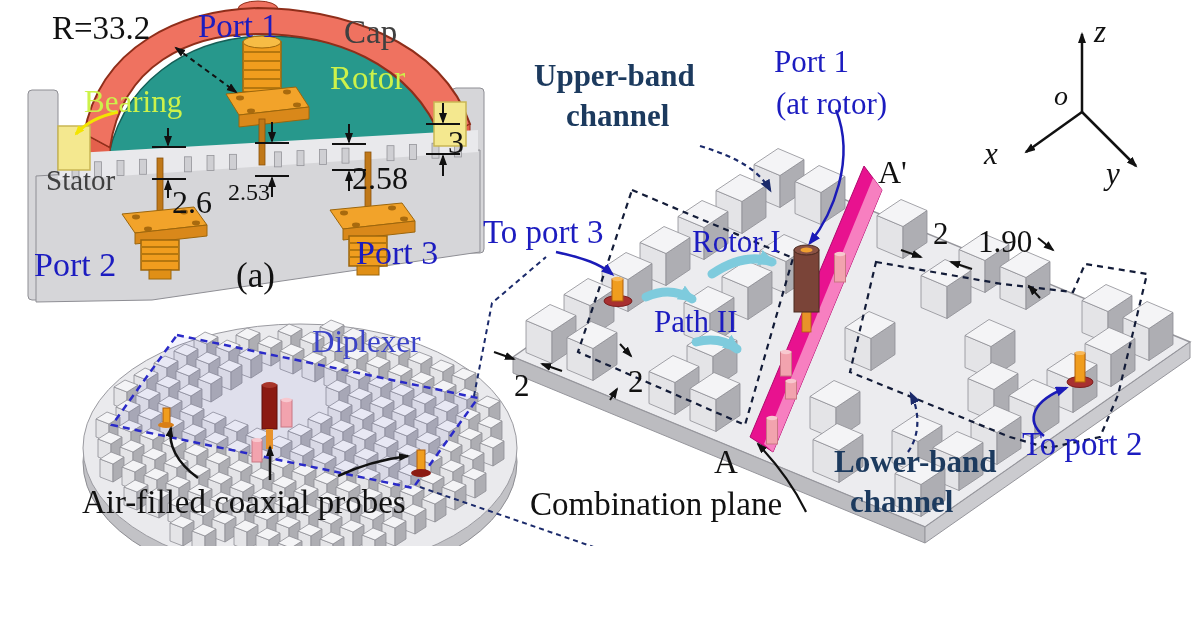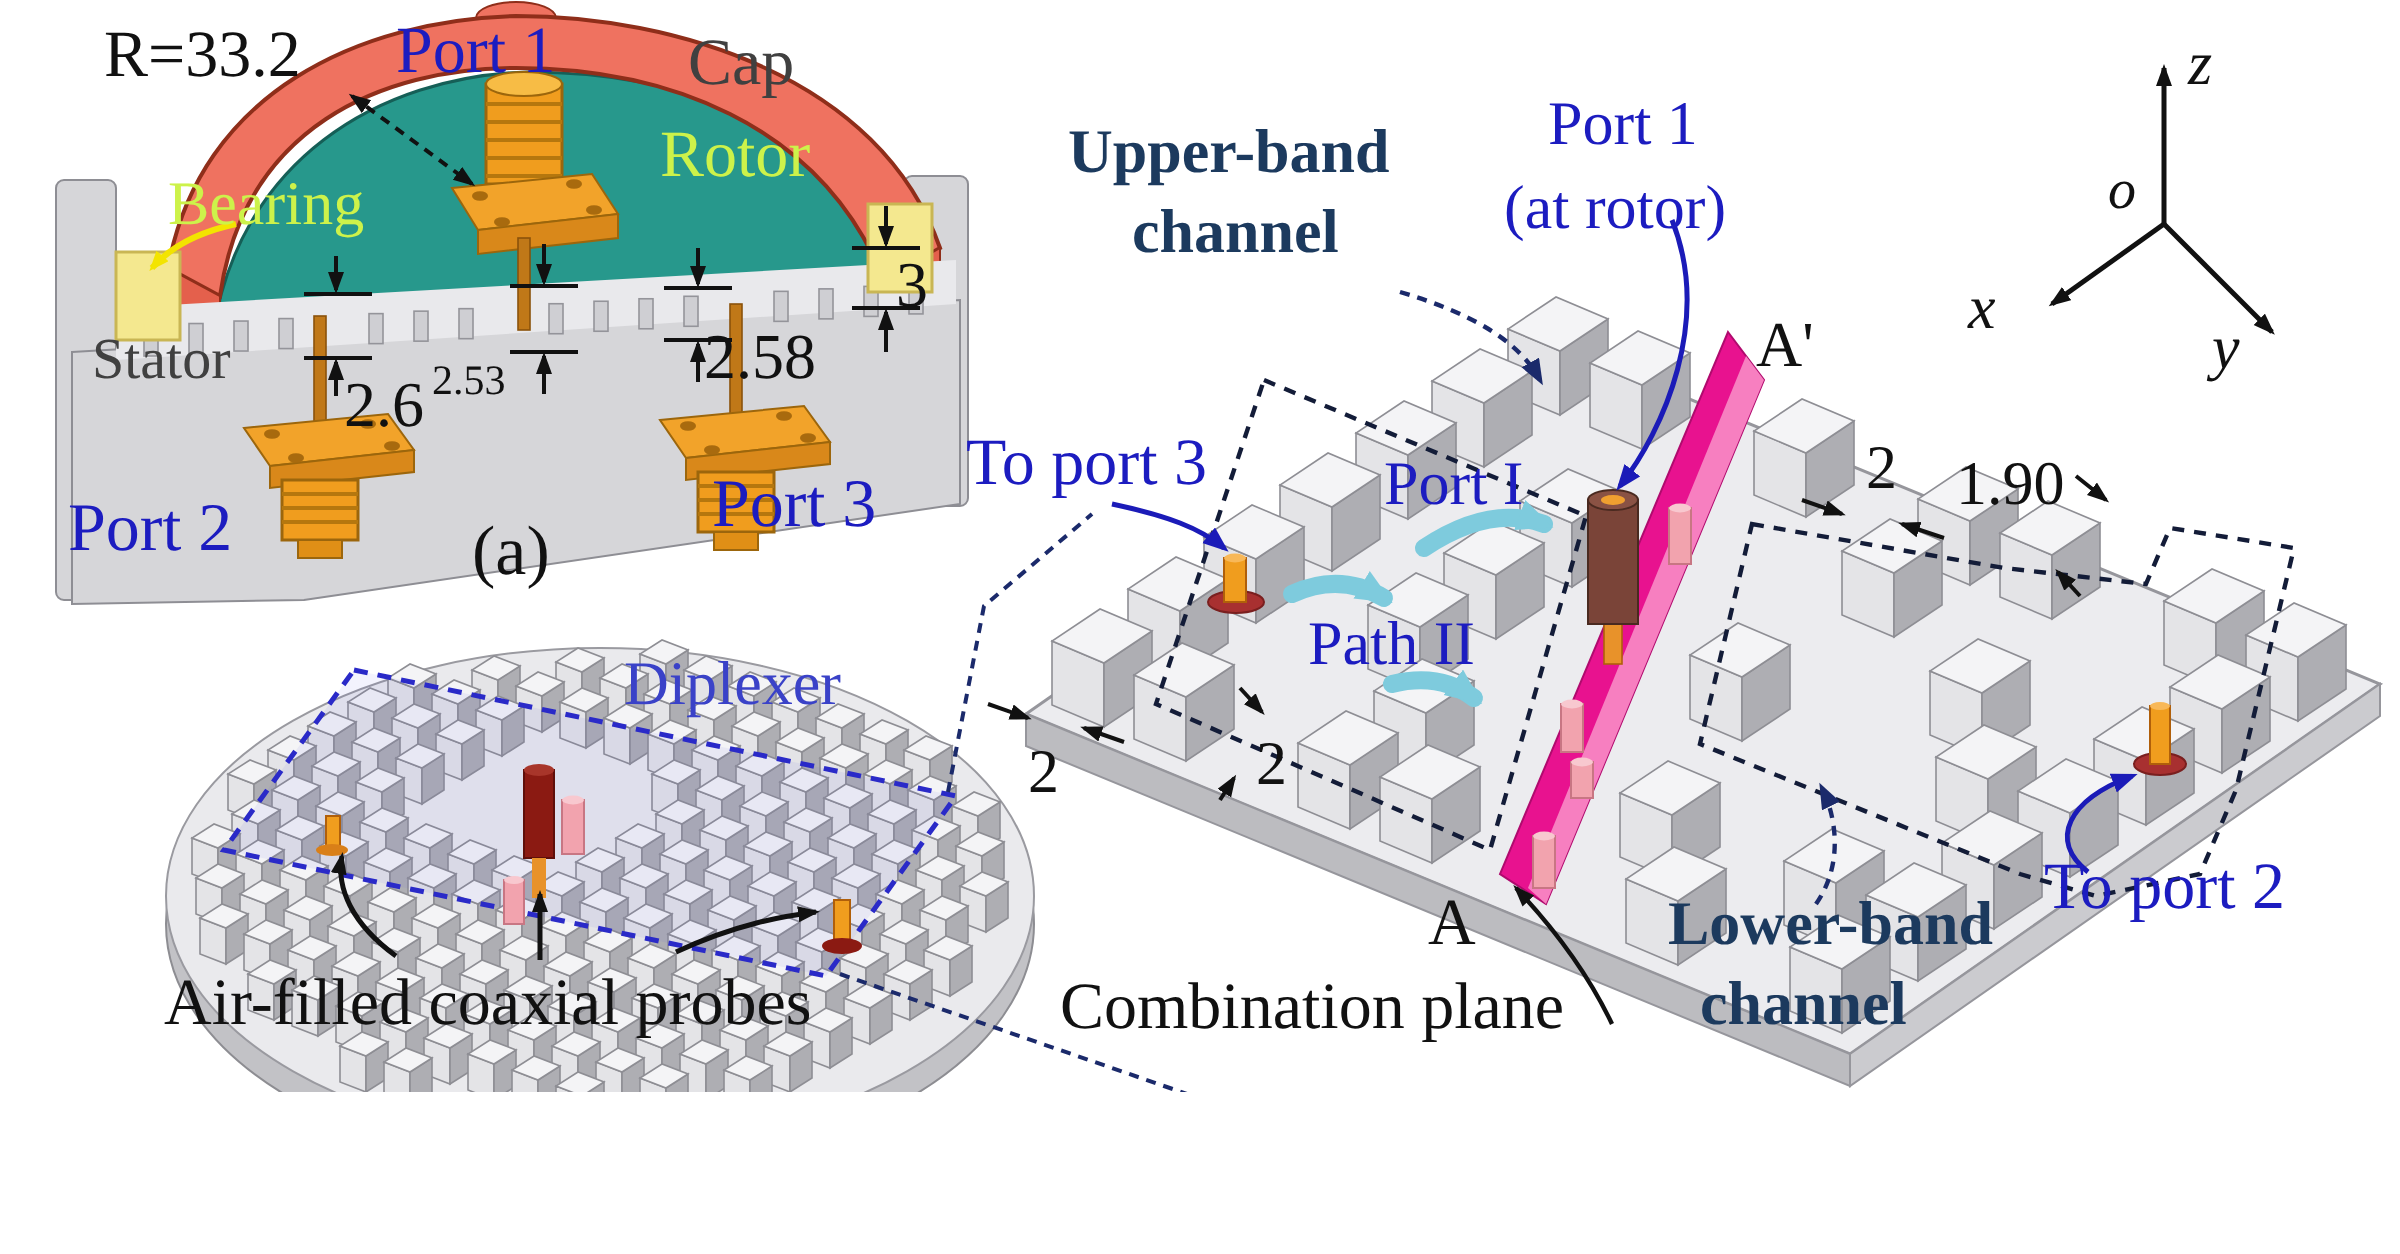--- a/index.html
+++ b/index.html
@@ -769,38 +769,38 @@
   </g>
 </svg>
 
 <div class="lbl blk" style="left:52px;top:12px;font-size:33px">R=33.2</div>
 <div class="lbl blue" style="left:198px;top:10px;font-size:33px">Port 1</div>
 <div class="lbl yel" style="left:344px;top:16px;font-size:33px">Cap</div>
 <div class="lbl grn" style="left:84px;top:86px;font-size:31px">Bearing</div>
 <div class="lbl grn" style="left:330px;top:62px;font-size:33px">Rotor</div>
 <div class="lbl yel" style="left:46px;top:166px;font-size:29px">Stator</div>
 <div class="lbl blk" style="left:172px;top:186px;font-size:32px">2.6</div>
-<div class="lbl blk" style="left:216px;top:180px;font-size:21px">2.53</div>
+<div class="lbl blk" style="left:228px;top:180px;font-size:24px">2.53</div>
 <div class="lbl blk" style="left:352px;top:162px;font-size:32px">2.58</div>
 <div class="lbl blk" style="left:448px;top:126px;font-size:32px">3</div>
 <div class="lbl blue" style="left:34px;top:248px;font-size:34px">Port 2</div>
 <div class="lbl blue" style="left:356px;top:236px;font-size:34px">Port 3</div>
 <div class="lbl blk" style="left:236px;top:258px;font-size:35px">(a)</div>
 
 <div class="lbl royal" style="left:312px;top:326px;font-size:31px">Diplexer</div>
 <div class="lbl blk" style="left:82px;top:486px;font-size:33px">Air-filled coaxial probes</div>
 <div class="lbl blk" style="left:246px;top:556px;font-size:35px">(b)</div>
 
 <div class="lbl navy" style="left:534px;top:60px;font-size:31px">Upper-band</div>
 <div class="lbl navy" style="left:566px;top:100px;font-size:31px">channel</div>
 <div class="lbl blue" style="left:774px;top:46px;font-size:31px">Port 1</div>
-<div class="lbl blue" style="left:752px;top:88px;font-size:31px">(at rotor)</div>
+<div class="lbl blue" style="left:776px;top:88px;font-size:31px">(at rotor)</div>
 <div class="lbl blk" style="left:878px;top:156px;font-size:32px">A'</div>
 <div class="lbl blue" style="left:483px;top:216px;font-size:33px">To port 3</div>
-<div class="lbl blue" style="left:692px;top:226px;font-size:31px">Port I</div>
+<div class="lbl blue" style="left:692px;top:226px;font-size:31px">Rotor I</div>
 <div class="lbl blue" style="left:654px;top:306px;font-size:31px">Path II</div>
 <div class="lbl blk" style="left:933px;top:218px;font-size:31px">2</div>
 <div class="lbl blk" style="left:978px;top:226px;font-size:31px">1.90</div>
 <div class="lbl blk" style="left:514px;top:370px;font-size:31px">2</div>
 <div class="lbl blk" style="left:628px;top:366px;font-size:31px">2</div>
 <div class="lbl blk" style="left:714px;top:446px;font-size:33px">A</div>
 <div class="lbl navy" style="left:834px;top:446px;font-size:31px">Lower-band</div>
 <div class="lbl blk" style="left:530px;top:488px;font-size:33px">Combination plane</div>
 <div class="lbl navy" style="left:850px;top:486px;font-size:31px">channel</div>
 <div class="lbl blue" style="left:1022px;top:428px;font-size:33px">To port 2</div>

